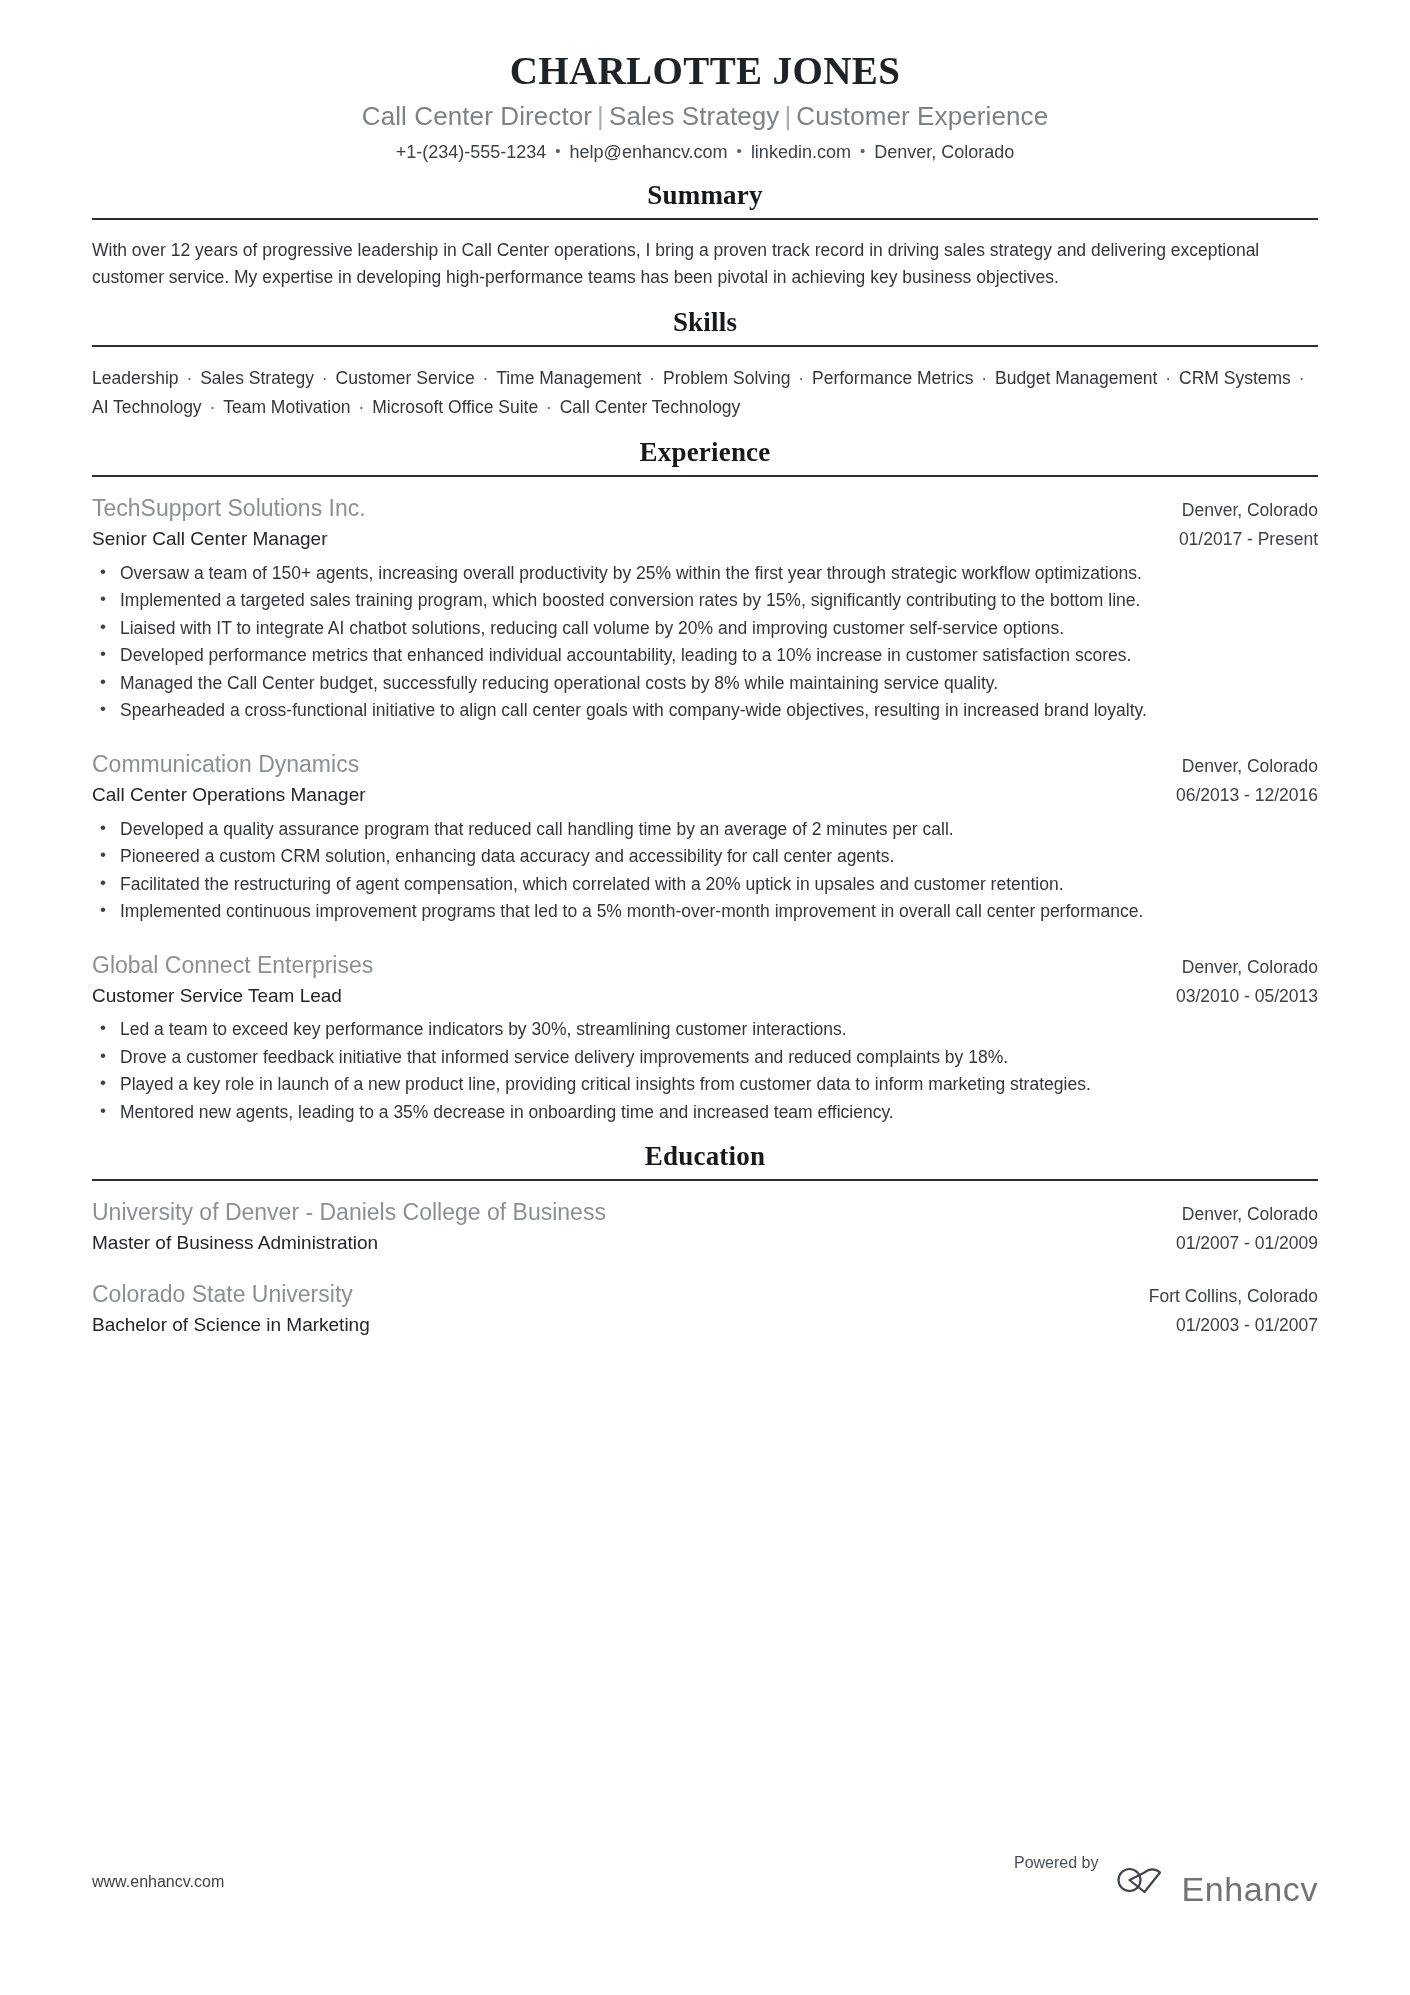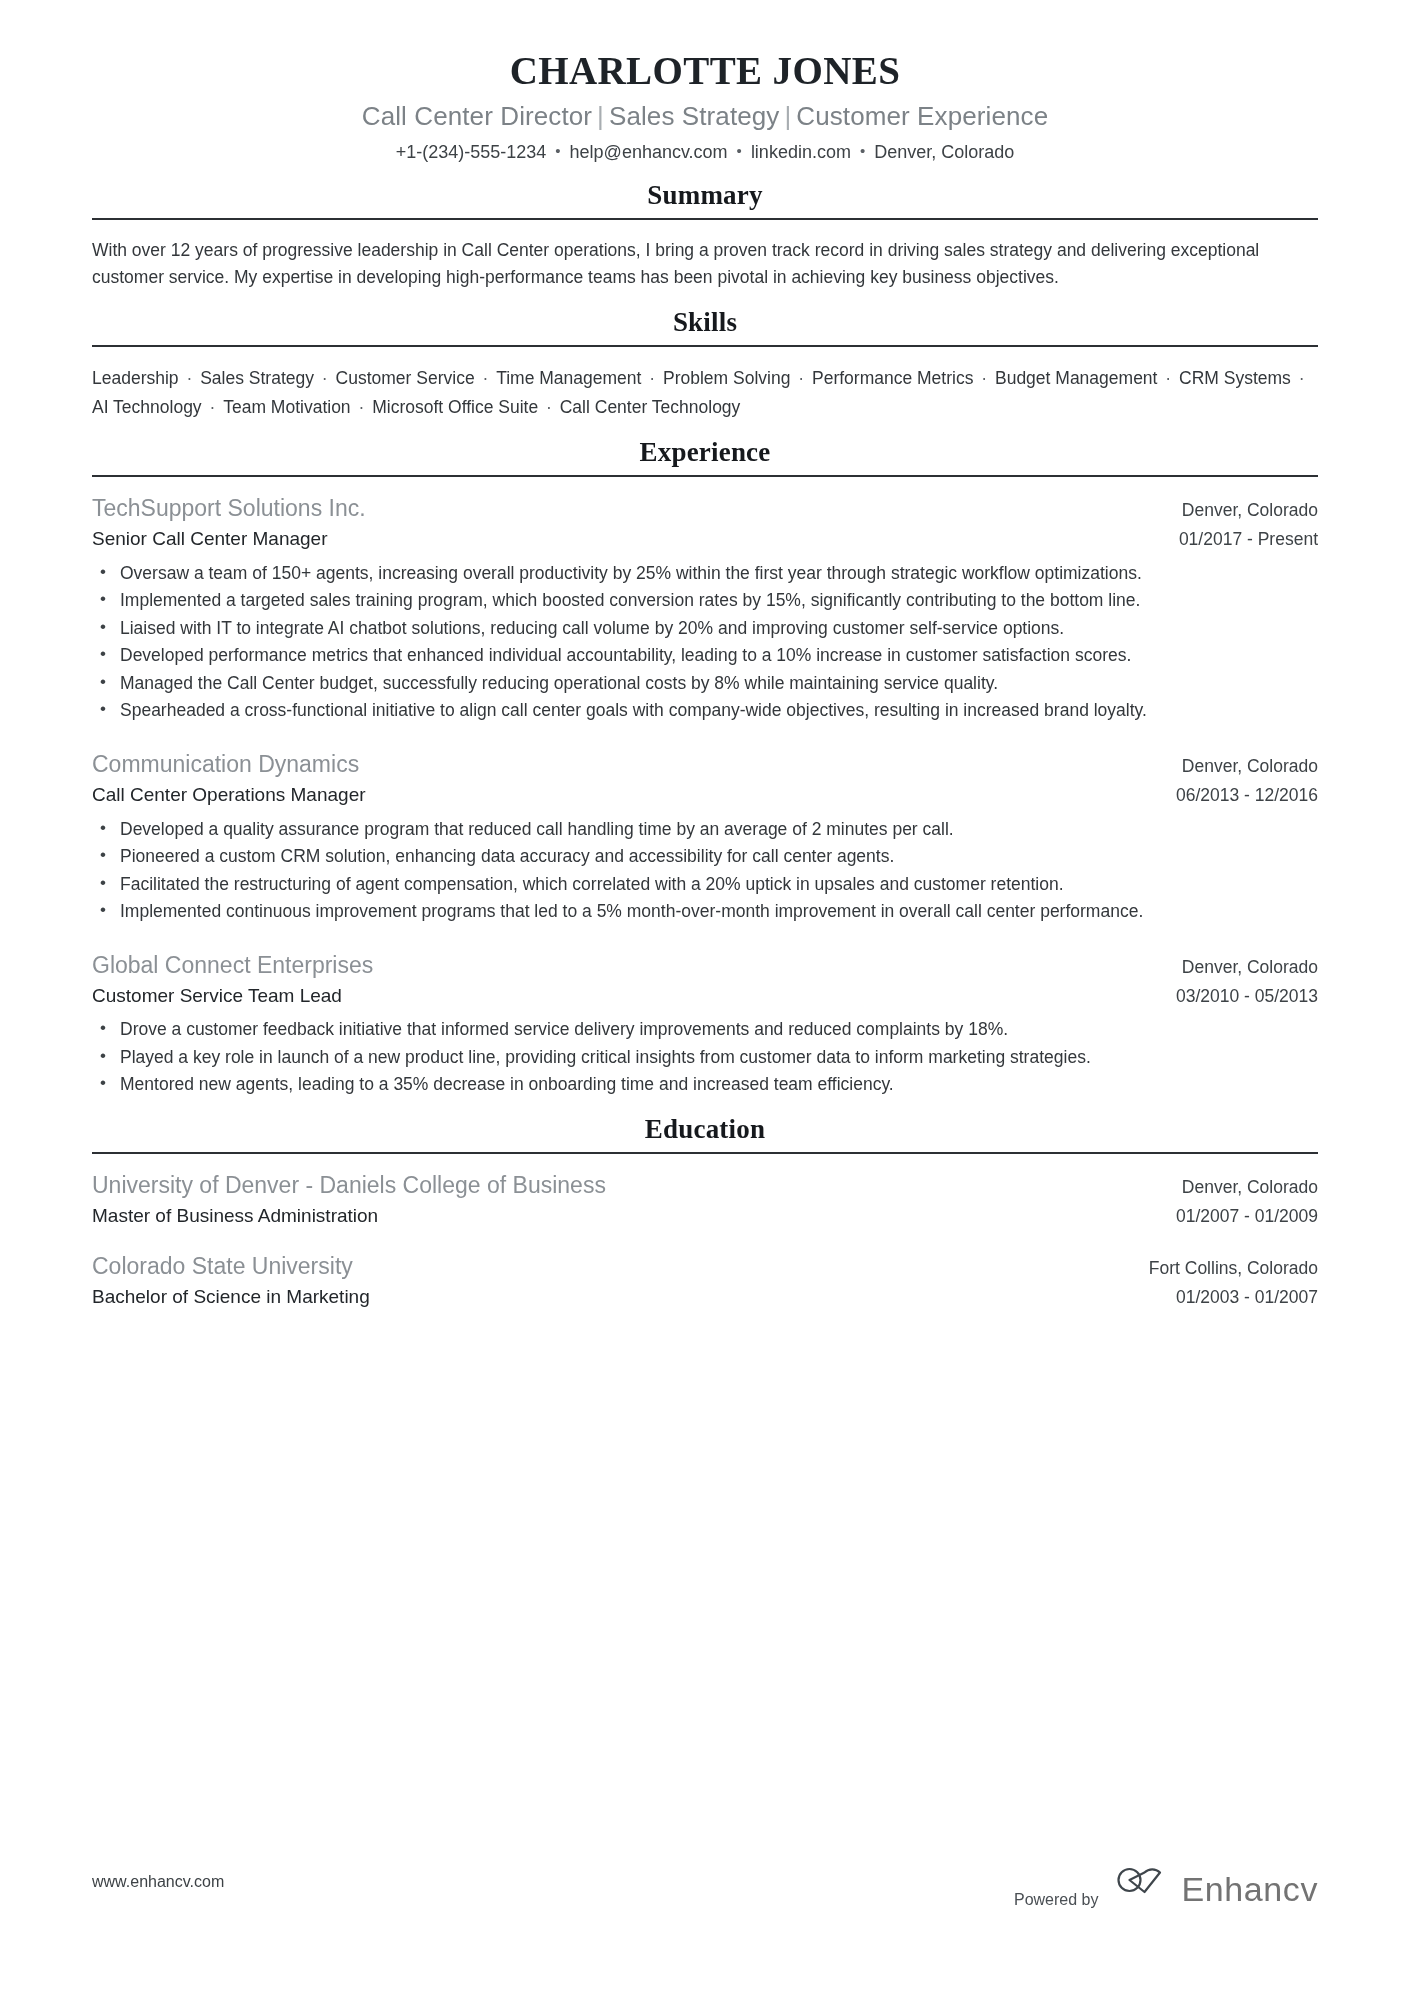--- a/index.html
+++ b/index.html
@@ -156,21 +156,21 @@
     display: flex;
     justify-content: space-between;
     align-items: center;
   }
   .footer-url {
     font-size: 16px;
     color: #3d4246;
   }
   .footer-right {
     display: flex;
-    align-items: flex-end;
+    align-items: flex-start;
     gap: 18px;
   }
   .powered-by {
     font-size: 16px;
     color: #4a4f54;
   }
   .brand {
     display: flex;
     align-items: center;
     gap: 11px;
@@ -251,20 +251,21 @@
         <div class="entry">
           <div class="entry-head">
             <div class="entry-org">Global Connect Enterprises</div>
             <div class="entry-loc">Denver, Colorado</div>
           </div>
           <div class="entry-sub">
             <div class="entry-role">Customer Service Team Lead</div>
             <div class="entry-dates">03/2010 - 05/2013</div>
           </div>
           <ul class="bullets">
+            <li>Led a team to exceed key performance indicators by 30%, streamlining customer interactions.</li>
             <li>Drove a customer feedback initiative that informed service delivery improvements and reduced complaints by 18%.</li>
             <li>Played a key role in launch of a new product line, providing critical insights from customer data to inform marketing strategies.</li>
             <li>Mentored new agents, leading to a 35% decrease in onboarding time and increased team efficiency.</li>
           </ul>
         </div>
       </div>
   </div>
 
   <div class="section">
     <div class="section-title">Education</div>

